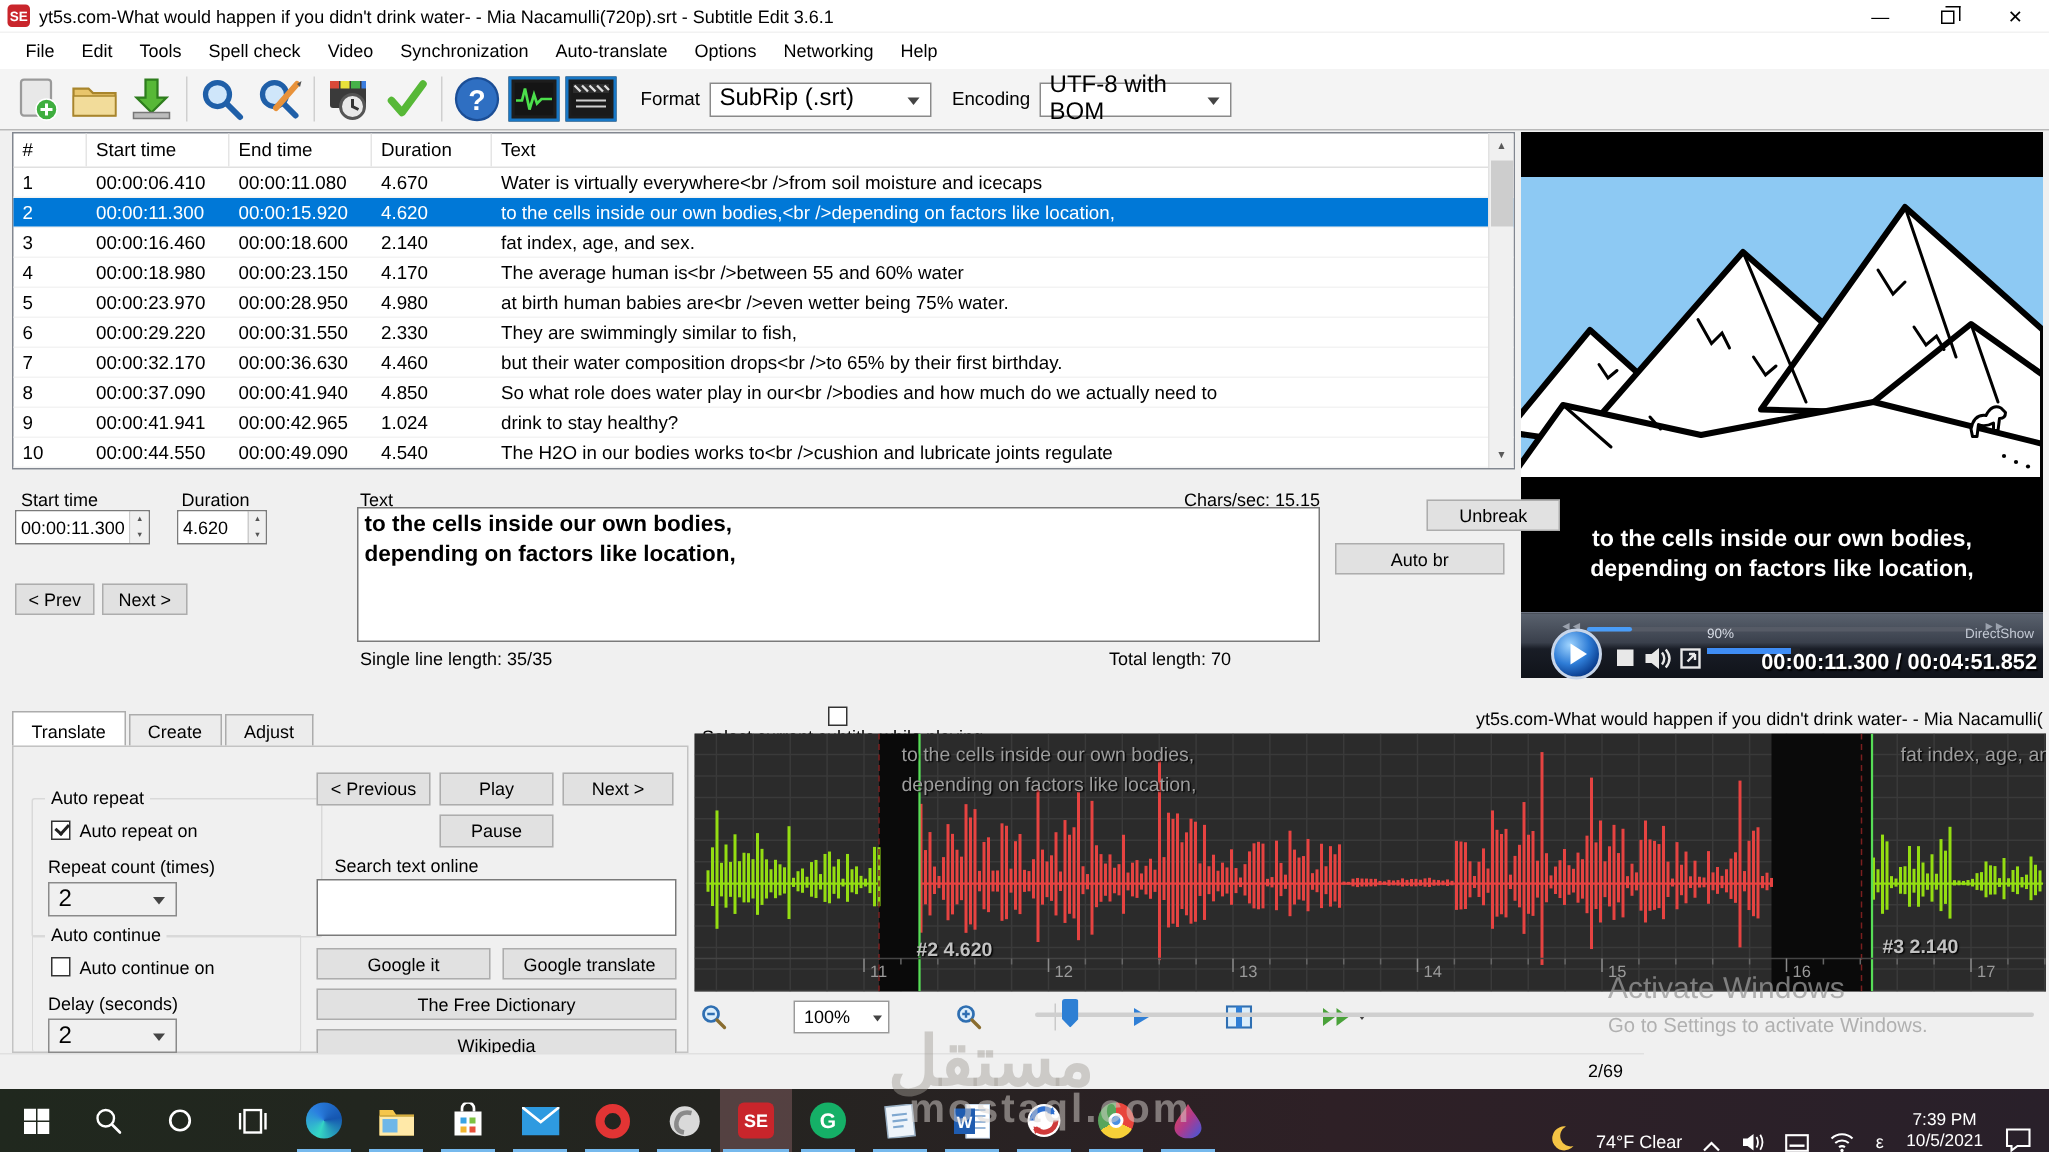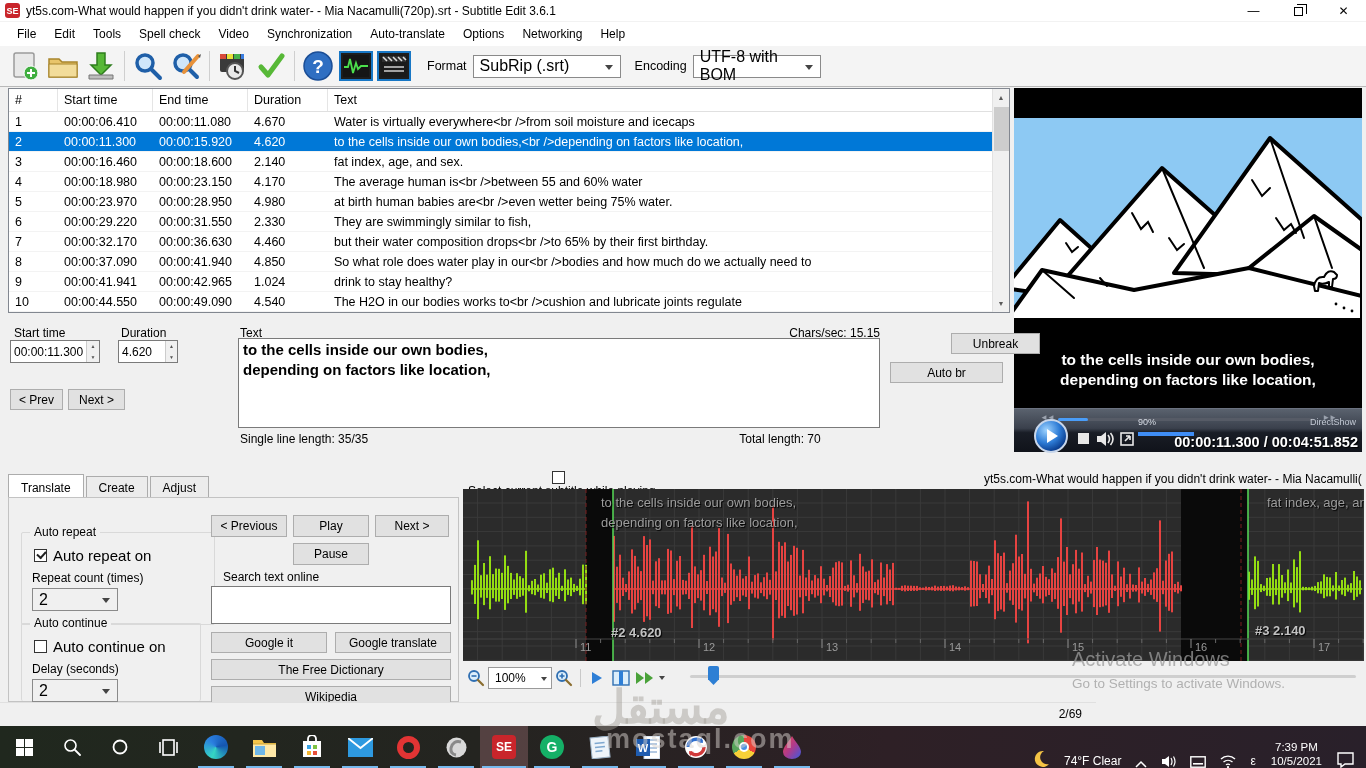--- a/index.html
+++ b/index.html
@@ -71,33 +71,33 @@
   .btn { position:absolute; background:#e1e1e1; border:1px solid #adadad; font-size:12px; display:flex; align-items:center; justify-content:center; font-family:"Liberation Sans",sans-serif; }
   .textbox-big { position:absolute; left:238px; top:20px; width:642px; height:90px; border:1px solid #7a7a7a; background:#fff; font-family:"Liberation Sans",sans-serif; font-weight:bold; font-size:15px; line-height:20px; padding:1px 4px; resize:none; outline:none; }
 
   
   .tabstrip { position:absolute; left:8px; top:476px; display:flex; }
   .tab { padding:4px 12px; font-size:12px; border:1px solid #acacac; border-bottom:none; background:#ececec; margin-right:2px; }
   .tab.active { background:#fff; position:relative; top:-2px; padding-top:6px; border-bottom:1px solid #fff; }
   .tabpanel { position:absolute; left:8px; top:497px; width:451px; height:205px; border:1px solid #c3c3c3; background:#f0f0f0; }
   .groupbox { position:absolute; border:1px solid #d9d9d9; border-radius:2px; }
   .gb-label { position:absolute; top:-8px; left:8px; background:#f0f0f0; padding:0 4px; font-size:12px; }
-  .checkrow { position:absolute; display:flex; align-items:center; font-size:15px; }
+  .checkrow { position:absolute; display:flex; align-items:flex-start; font-size:12px; }
   .cb { width:13px; height:13px; border:1px solid #333; background:#fff; margin-right:6px; position:relative; }
   .cb.checked:before { content:""; position:absolute; left:2px; top:1px; width:7px; height:4px; border-left:2px solid #222; border-bottom:2px solid #222; transform:rotate(-48deg); }
   .searchbox { position:absolute; background:#fff; border:1px solid #7a7a7a; }
 
   
   .wfpanel { position:absolute; left:462px; top:468px; width:904px; height:234px; }
   .wf-top { position:absolute; left:6px; top:3px; display:flex; align-items:center; font-size:12px;flex-direction:column; }
   .wf-file { position:absolute; left:522px; top:4px; width:378px; font-size:12px; white-space:nowrap; overflow:hidden; }
   .wf-canvas { position:absolute; left:1px; top:21px; width:901px; height:172px; background:#2b2b2b; overflow:hidden; }
   .wf-overlay-text { position:absolute; color:#9c9c9c; font-size:13px; line-height:20px; text-shadow:1px 1px 1px #000; white-space:nowrap; }
   .wf-reglabel { position:absolute; color:#c2c2c2; font-size:13px; font-weight:bold; text-shadow:1px 1px 1px #000; white-space:nowrap; }
-  .wf-controls { position:absolute; left:2px; top:197px; height:26px; display:flex; align-items:center; }
+  .wf-controls { position:absolute; left:2px; top:197px; height:26px; display:flex; align-items:center;gap:41px; }
   .wf-tool { width:24px; height:22px; display:flex; align-items:center; justify-content:center; }
   .zoomcombo { width:64px; height:22px; background:#fff; border:1px solid #9a9a9a; font-size:12px; display:flex; align-items:center; padding-left:6px; position:relative; }
   .zoomcombo .chev { position:absolute; right:4px; top:9px; width:0; height:0; border-left:3px solid transparent; border-right:3px solid transparent; border-top:4px solid #444; }
   .wf-slider { position:absolute; left:228px; top:207px; width:666px; height:3px; background:#cfcfcf; border-radius:2px; }
   .wf-thumb { position:absolute; left:246px; top:198px; width:11px; height:19px; background:#2d7fd4; border-radius:2px 2px 4px 4px; clip-path:polygon(0 0,100% 0,100% 70%,50% 100%,0 70%); }
 
   
   .statusbar { position:absolute; left:0; top:702px; width:1096px; height:24px; background:#f0f0f0; border-top:1px solid #e0e0e0; }
   .statusbar .pos { position:absolute; right:14px; top:4px; font-size:12px; }
 

